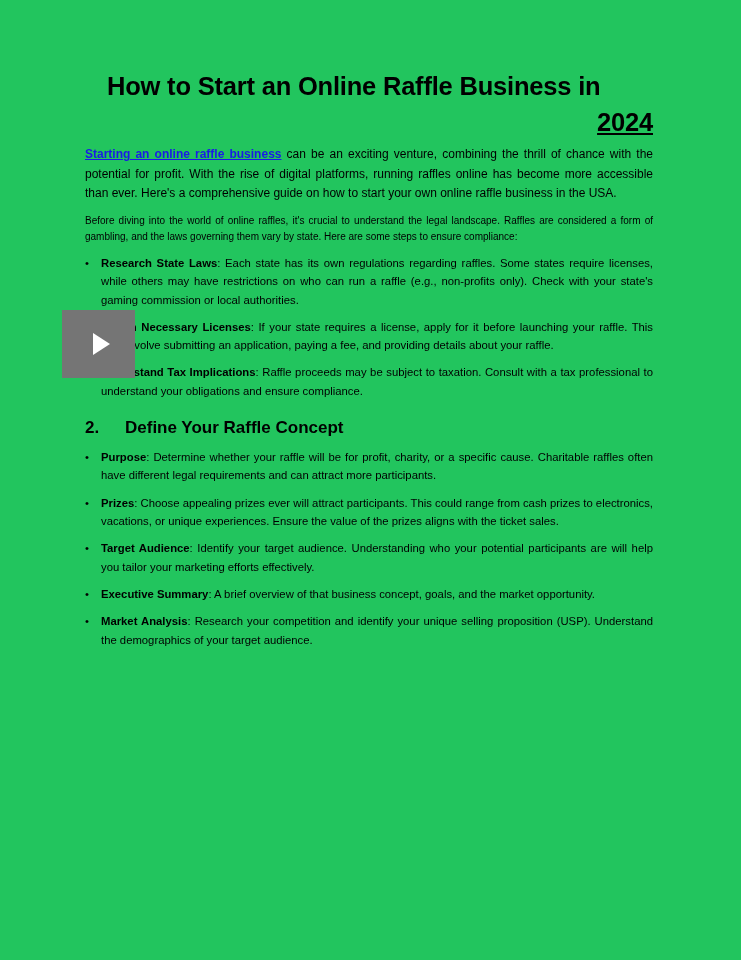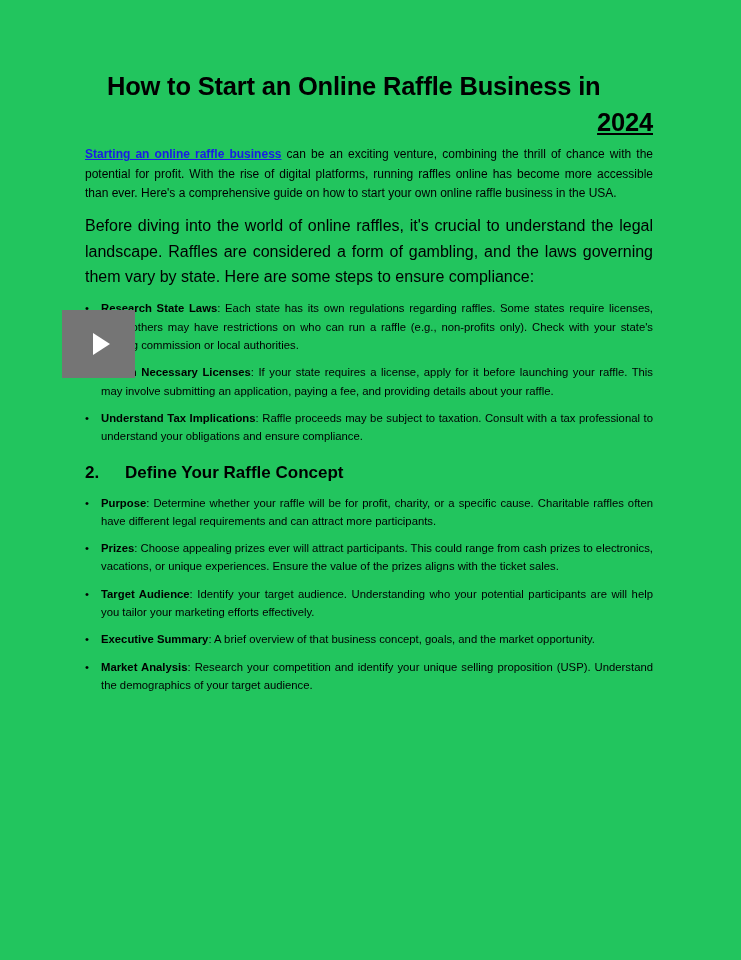--- a/index.html
+++ b/index.html
@@ -54,21 +54,21 @@
     font-size: 17px;
     font-weight: bold;
     margin: 17px 0 0 0;
     line-height: 1.3;
   }
   h2.section .num {
     display: inline-block;
     width: 40px;
   }
   p.body {
-    font-size: 16px;
+    font-size: 10px;
     line-height: 1.62;
     margin: 9px 0 0 0;
     text-align: justify;
   }
   ul.bullets {
     list-style: none;
     margin: 0;
     padding: 0;
   }
   ul.bullets li {

